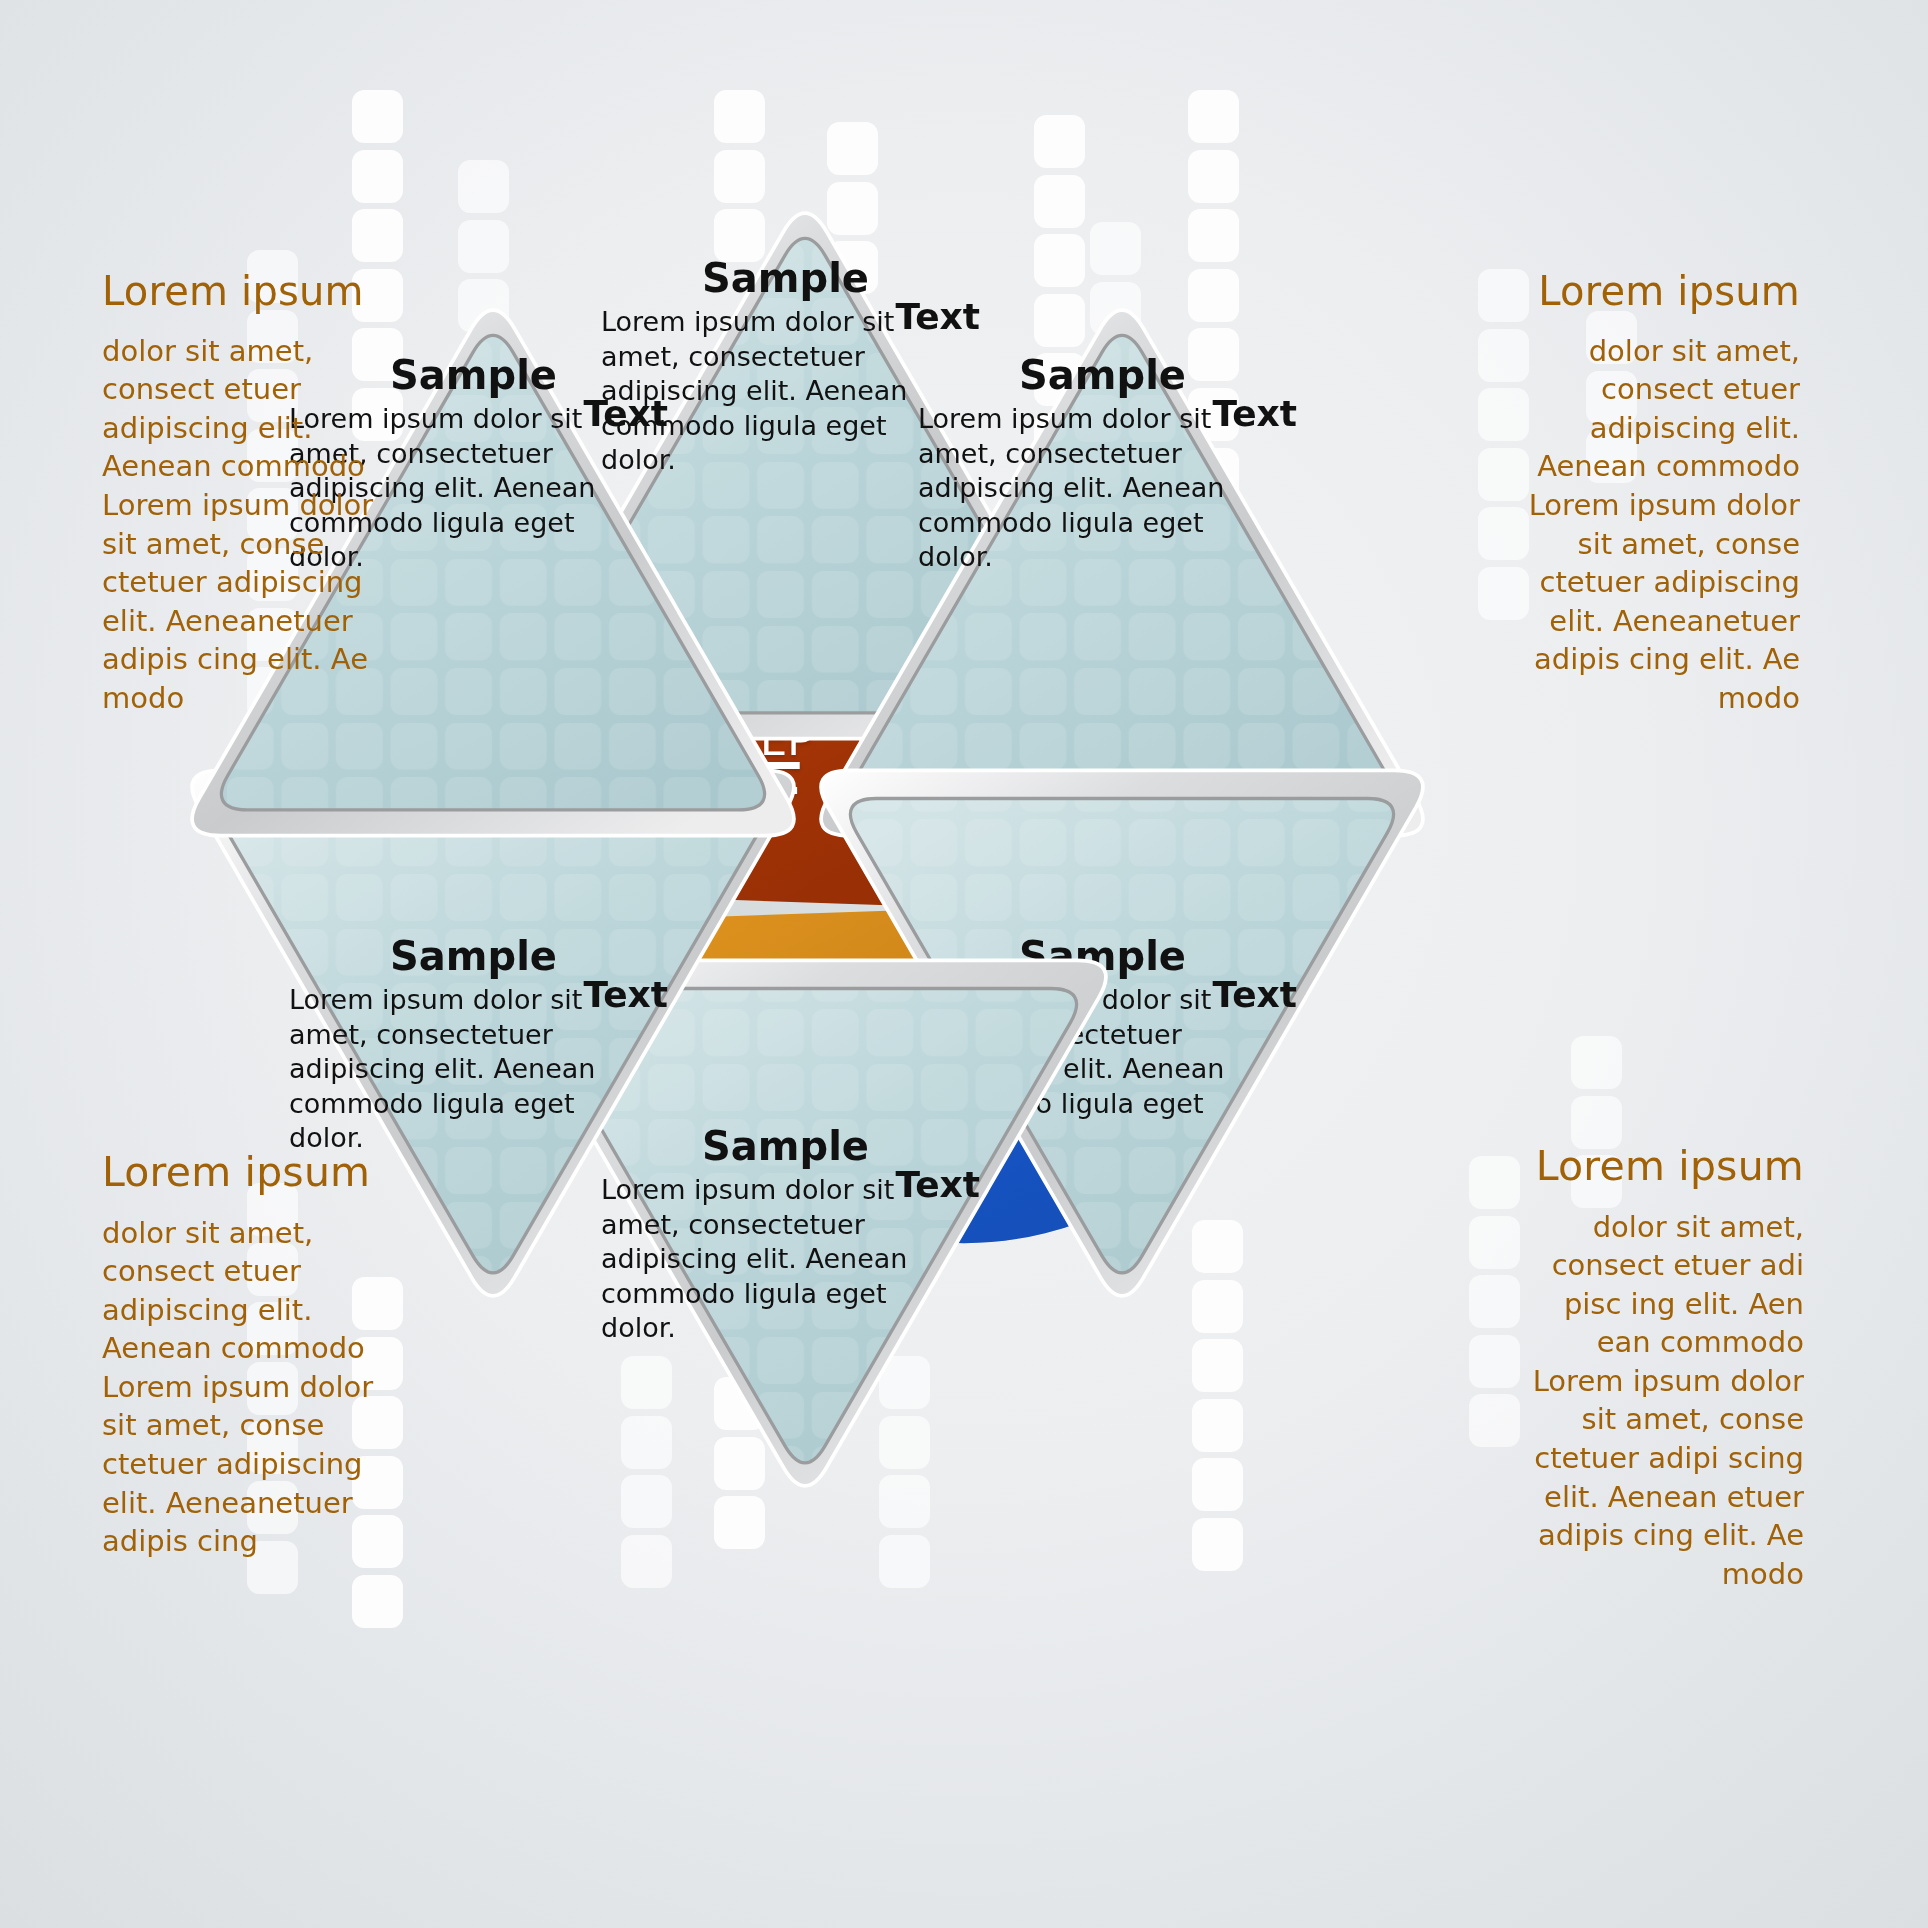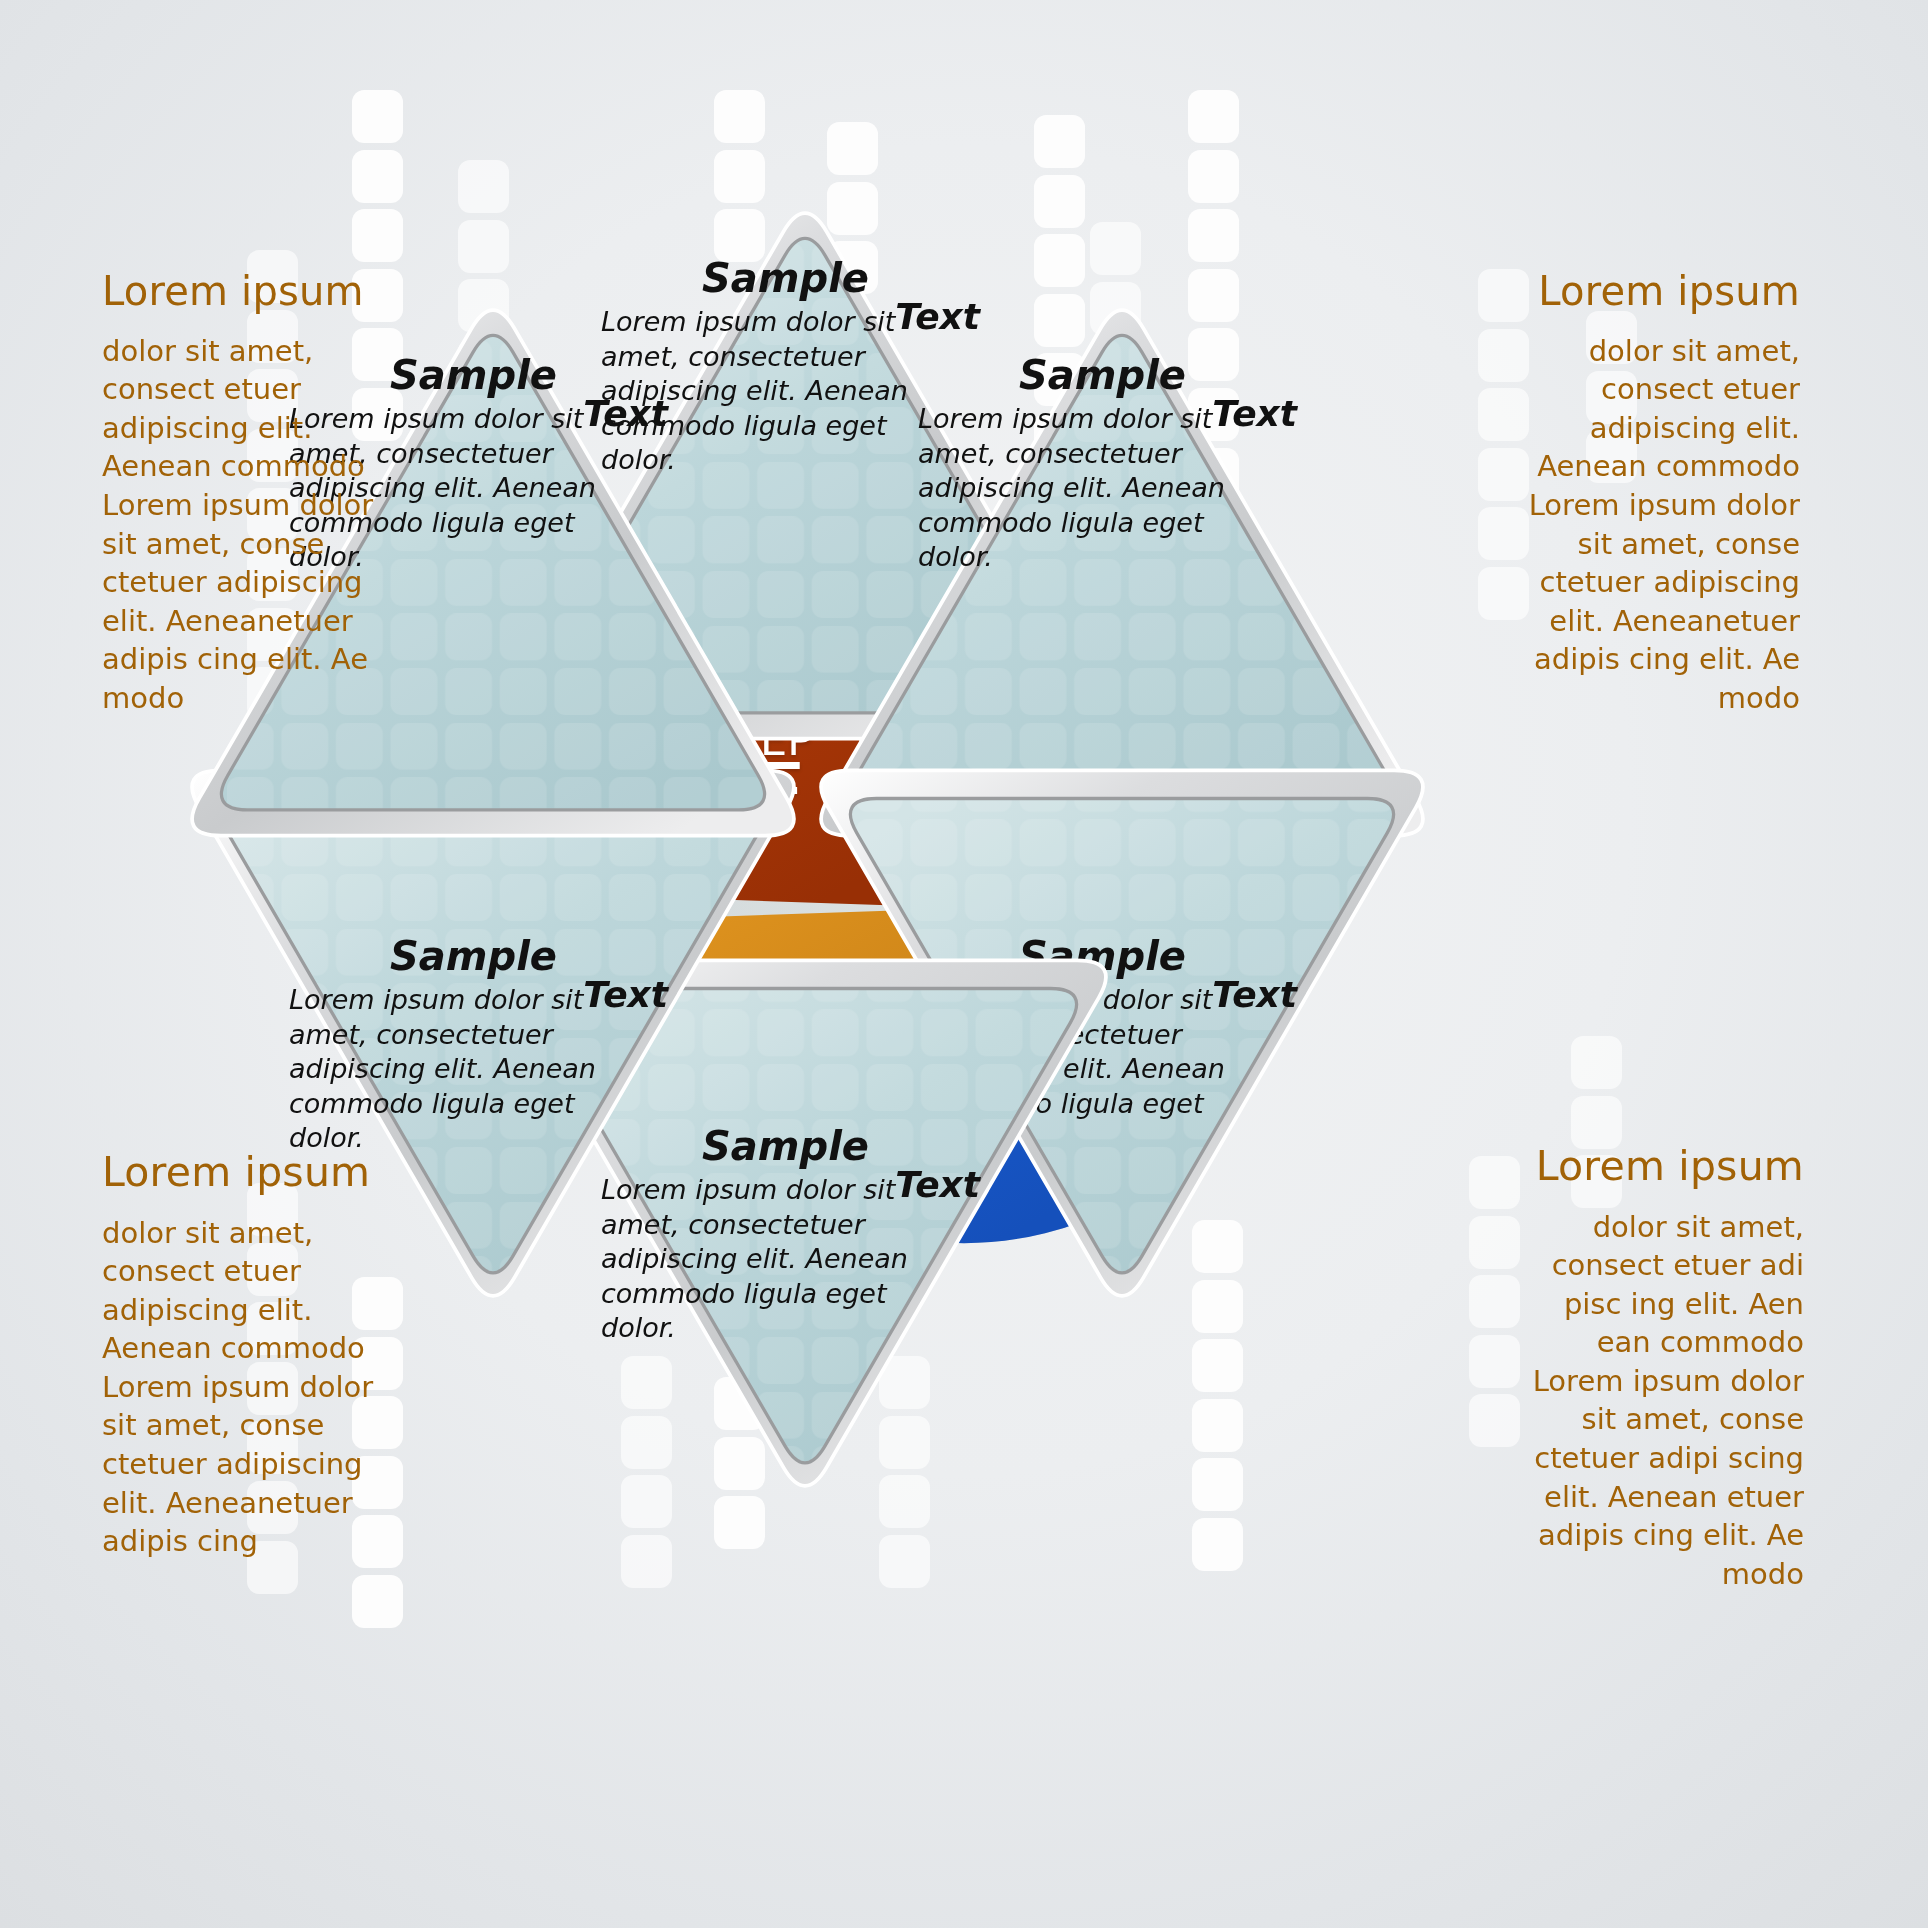--- a/index.html
+++ b/index.html
@@ -28,21 +28,21 @@
   .tr .hd,.br .hd{text-align:right;}
   .br .hd,.bl .hd{font-size:41px;line-height:1.04;}
 
   
   .wheel-wrap{position:absolute;left:482px;top:426px;width:964px;height:964px;}
   .wheel{position:absolute;inset:0;}
 
   
   .tri{position:absolute;width:621px;height:565px;}
   .tri svg{position:absolute;left:0;top:0;overflow:visible;}
-  .tri .content{position:absolute;color:#111;font-style:italic;}
+  .tri .content{position:absolute;color:#111;}
   .tri .sample{font-size:40px;font-weight:bold;line-height:1.0;}
   .tri .textw{font-size:36px;font-weight:bold;line-height:1.0;}
   .tri .body{font-size:27px;line-height:1.28;text-align:left;font-weight:400;}
   .hdr{position:relative;height:102px;}
   .hdr .s1{position:absolute;right:111px;top:0;}
   .hdr .s2{position:absolute;right:0;top:41px;}
 </style>
 </head>
 <body>
 

